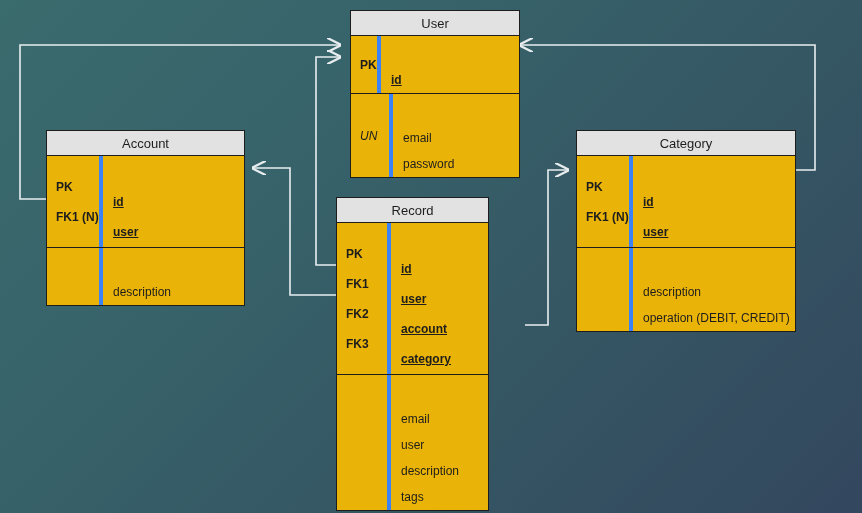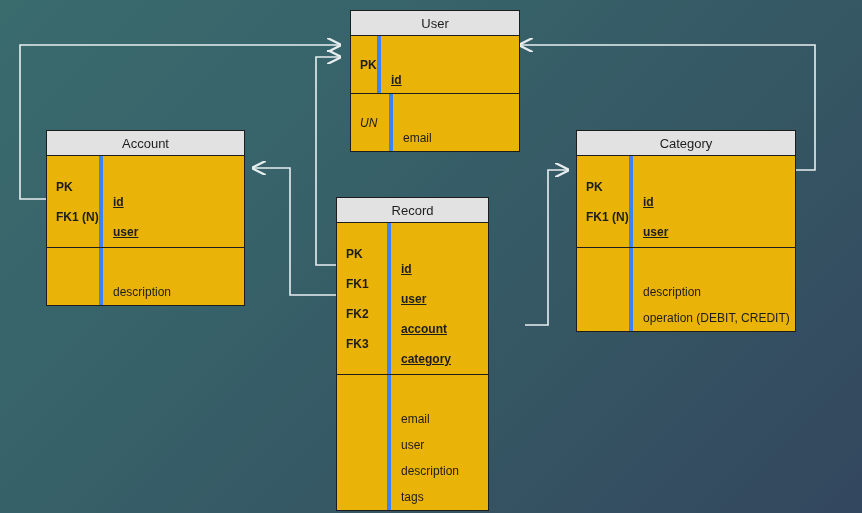--- a/index.html
+++ b/index.html
@@ -126,20 +126,21 @@
       <div class="fieldcol">
         <div class="fieldcell key row26">id</div>
       </div>
     </div>
     <div class="section divider">
       <div class="keycol" style="width:42px;font-style:italic;">
         <div class="keycell plain">UN</div>
       </div>
       <div class="fieldcol">
         <div class="fieldcell row26">email</div>
+        <div class="fieldcell row26">password</div>
       </div>
     </div>
   </div>
 
   <div class="entity" style="left:46px; top:130px; width:199px;">
     <div class="entity-title">Account</div>
     <div class="section">
       <div class="keycol" style="width:56px;">
         <div class="keycell row30">PK</div>
         <div class="keycell row30">FK1 (N)</div>

